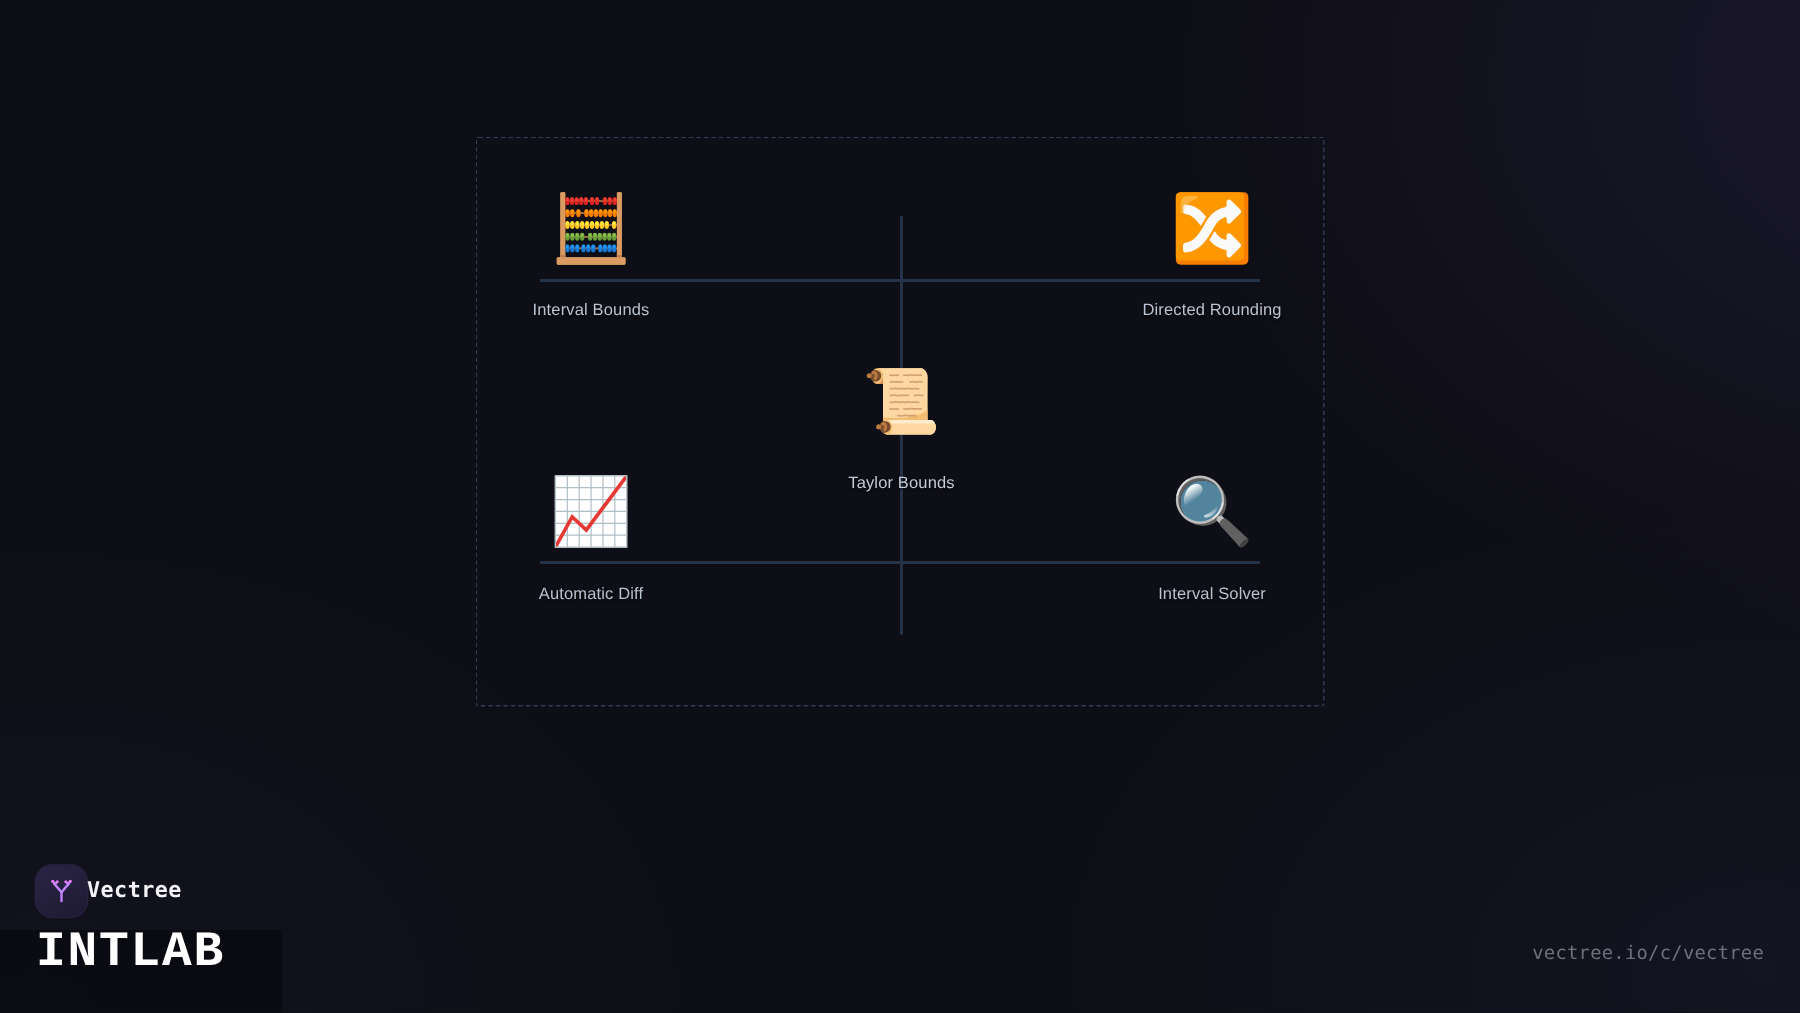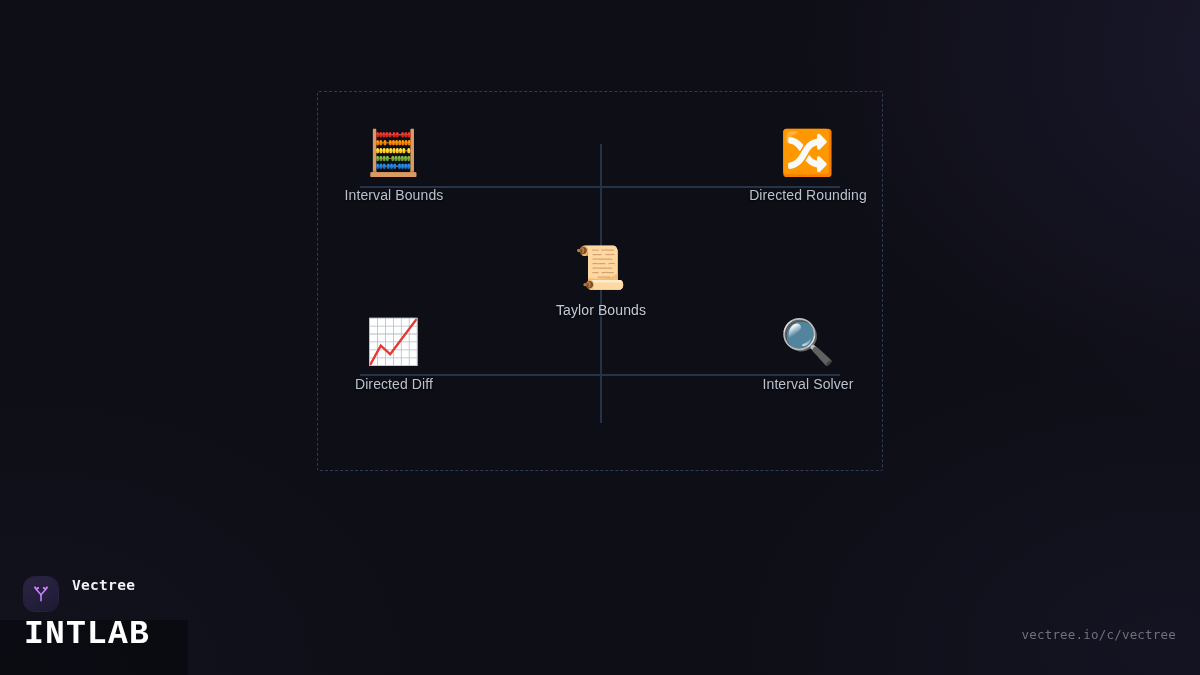--- a/index.html
+++ b/index.html
@@ -47,37 +47,37 @@
   .node .glyph{
     font-family:"DejaVu Sans", sans-serif;
     font-size:44px;
     line-height:56px;
     height:56px;
     display:block;
     text-align:center;
     user-select:none;
   }
   .node .caption{
-    margin-top:6px;
-    font-size:14px;
+    margin-top:20px;
+    font-size:11px;
     color:#b9c2d0;
     letter-spacing:0.1px;
     white-space:nowrap;
     text-shadow:0 1px 2px rgba(0,0,0,0.85);
   }
   .node.root .glyph{ font-size:42px; }
   .node.root .caption{ color:#c3cbd8; }
 
   
   .brand{
     position:absolute;
     left:24px; bottom:24px;
   }
   .brand-row{
-    display:flex; align-items:flex-start; gap:14px;
+    display:flex; align-items:center; gap:0;
     margin-bottom:7px;
   }
   .brand-mark{
     width:34px; height:34px;
     border-radius:11px;
     background:linear-gradient(150deg,#2b2445 0%,#241f3b 55%,#1d1932 100%);
     display:flex; align-items:center; justify-content:center;
     box-shadow:0 0 0 1px rgba(120,90,190,0.22);
   }
   .brand-name{
@@ -126,21 +126,21 @@
     <span class="caption">Directed Rounding</span>
   </div>
 
   <div class="node root" style="left:283px; top:148px;">
     <span class="glyph">📜</span>
     <span class="caption">Taylor Bounds</span>
   </div>
 
   <div class="node" style="left:76px; top:222px;">
     <span class="glyph">📈</span>
-    <span class="caption">Directed Diff</span>
+    <span class="caption">Automatic Diff</span>
   </div>
 
   <div class="node" style="left:490px; top:222px;">
     <span class="glyph">🔍</span>
     <span class="caption">Interval Solver</span>
   </div>
 </div>
 
 <div class="brand">
   <div class="brand-row">

